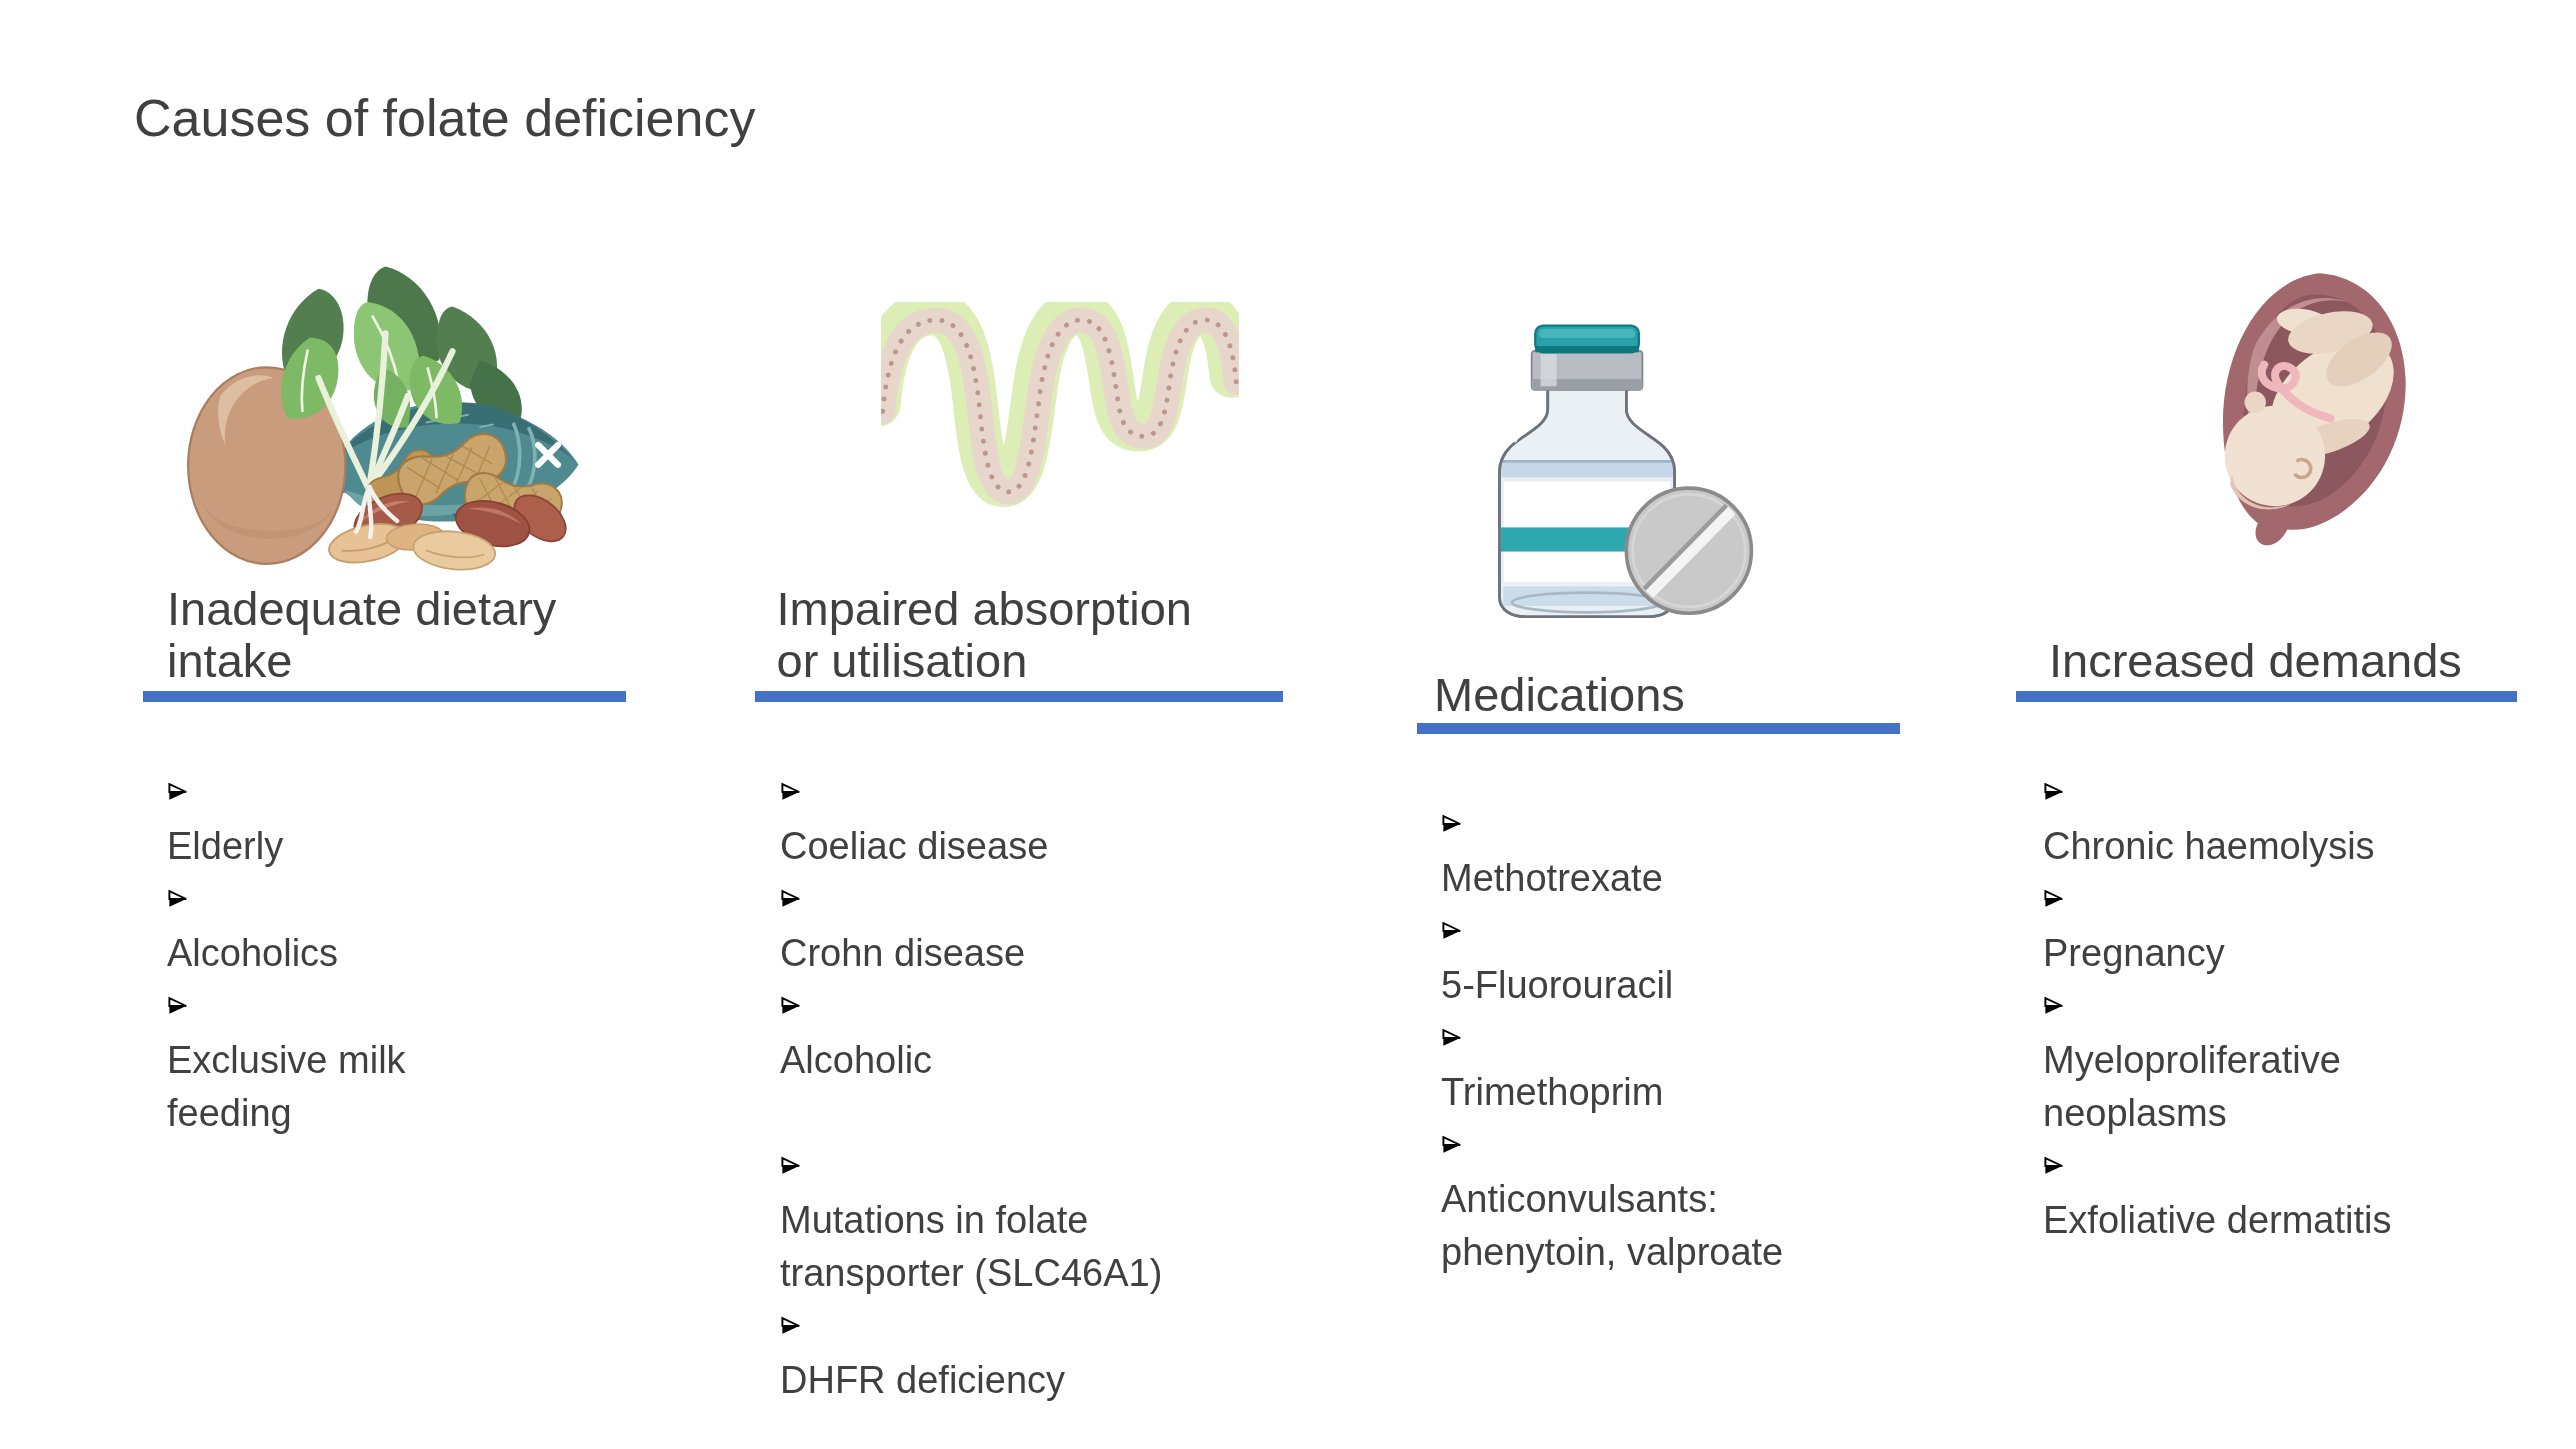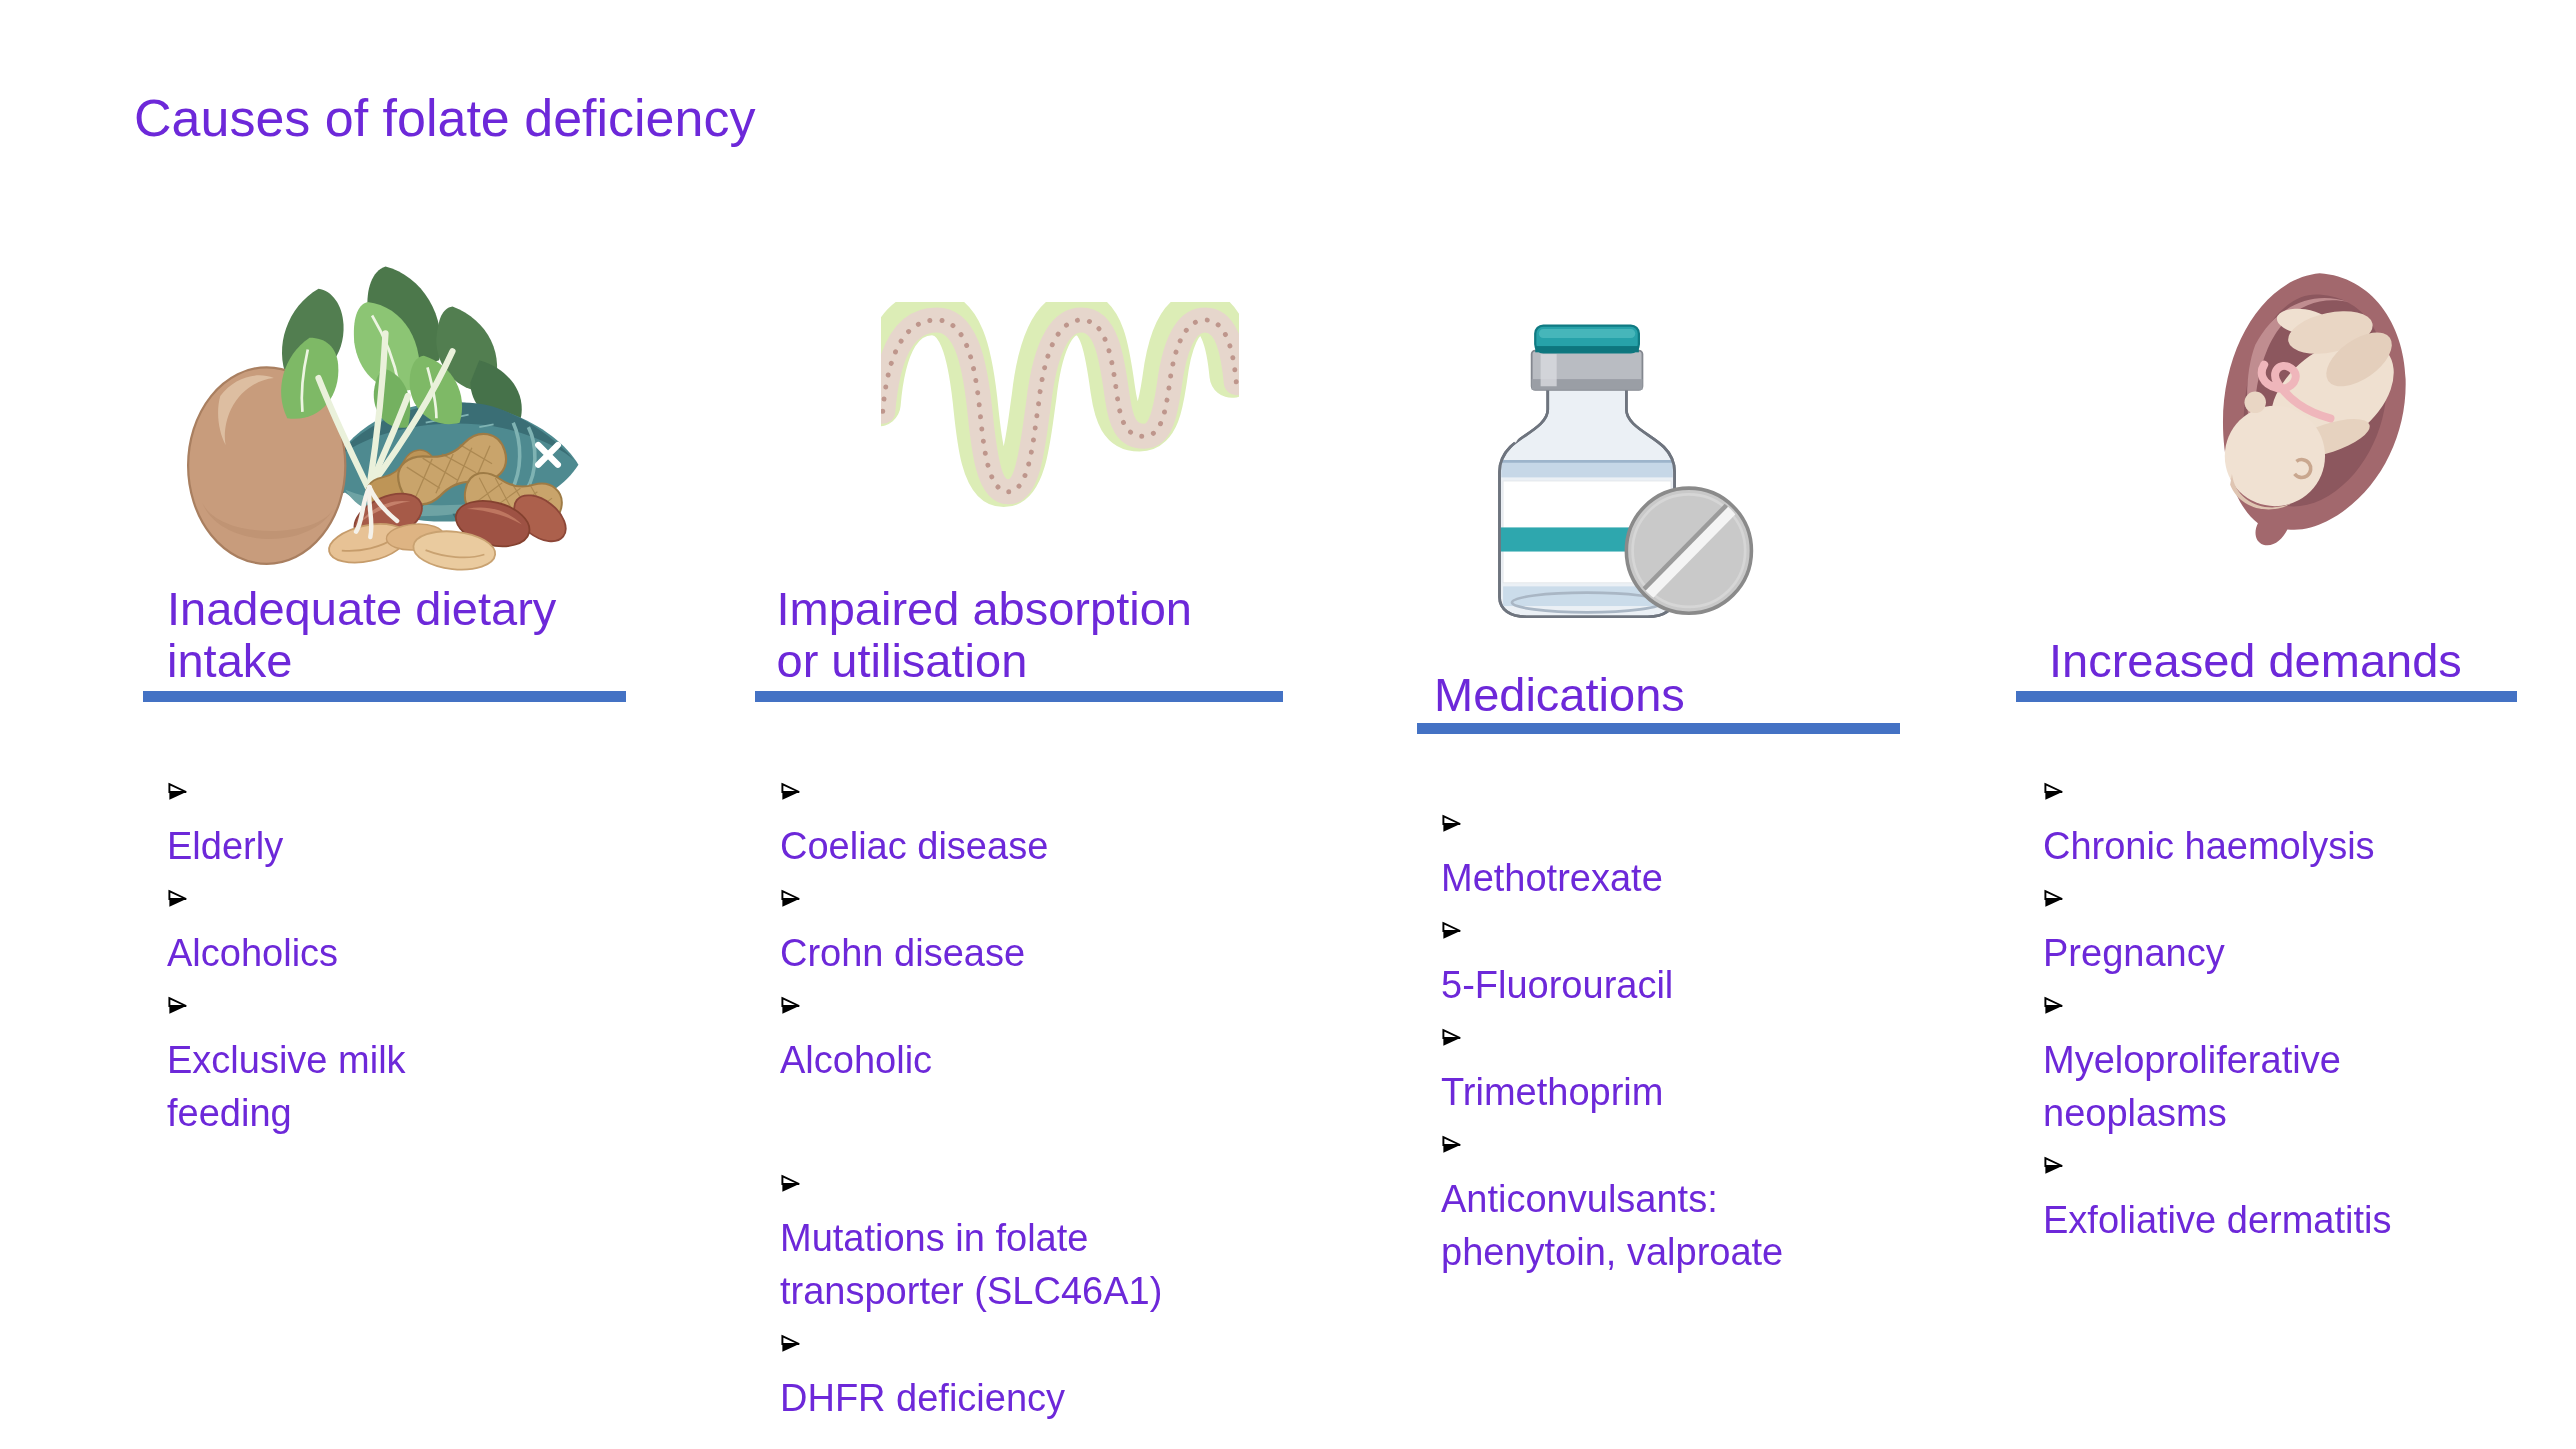--- a/index.html
+++ b/index.html
@@ -1,21 +1,21 @@
 <!DOCTYPE html>
 <html style="font-size:14.3px"><head>
 <meta charset="utf-8">
 <style>
   html,body{margin:0;padding:0;background:#ffffff;}
   .canvas{
     position:relative;
     width:2576px;height:1449px;
     background:#ffffff;
     font-family:"Liberation Sans", sans-serif;
-    color:#6d28d9;
+    color:#404040;
     overflow:hidden;
   }
   .page-title{
     position:absolute;left:134px;top:89px;
     font-size:52px;line-height:59px;font-weight:400;
     white-space:nowrap;
   }
   .column{position:absolute;top:0;height:1449px;}
   .col1{left:143px;width:483px;}
   .col2{left:755px;width:528px;}
@@ -41,21 +41,21 @@
   ul.points{
     list-style:none;margin:0;padding:0;
     position:absolute;top:766px;
     font-size:38px;line-height:53px;
   }
   .col1 ul.points{left:24px;width:361px;}
   .col2 ul.points{left:25px;width:465px;}
   .col3 ul.points{left:24px;width:456px;}
   .col4 ul.points{left:27px;width:474px;}
   ul.points li{display:flex;align-items:flex-start;flex-direction:column;}
-  li.li-gap{margin-top:71px;}
+  li.li-gap{margin-top:53px;}
   .bullet{flex:0 0 54px;}
   .bullet svg{display:block;margin-top:14.3px;}
   .li-text{flex:1 1 auto;}
 </style>
 </head>
 <body>
 
 <div class="canvas">
 
   <div class="page-title">Causes of folate deficiency</div>

